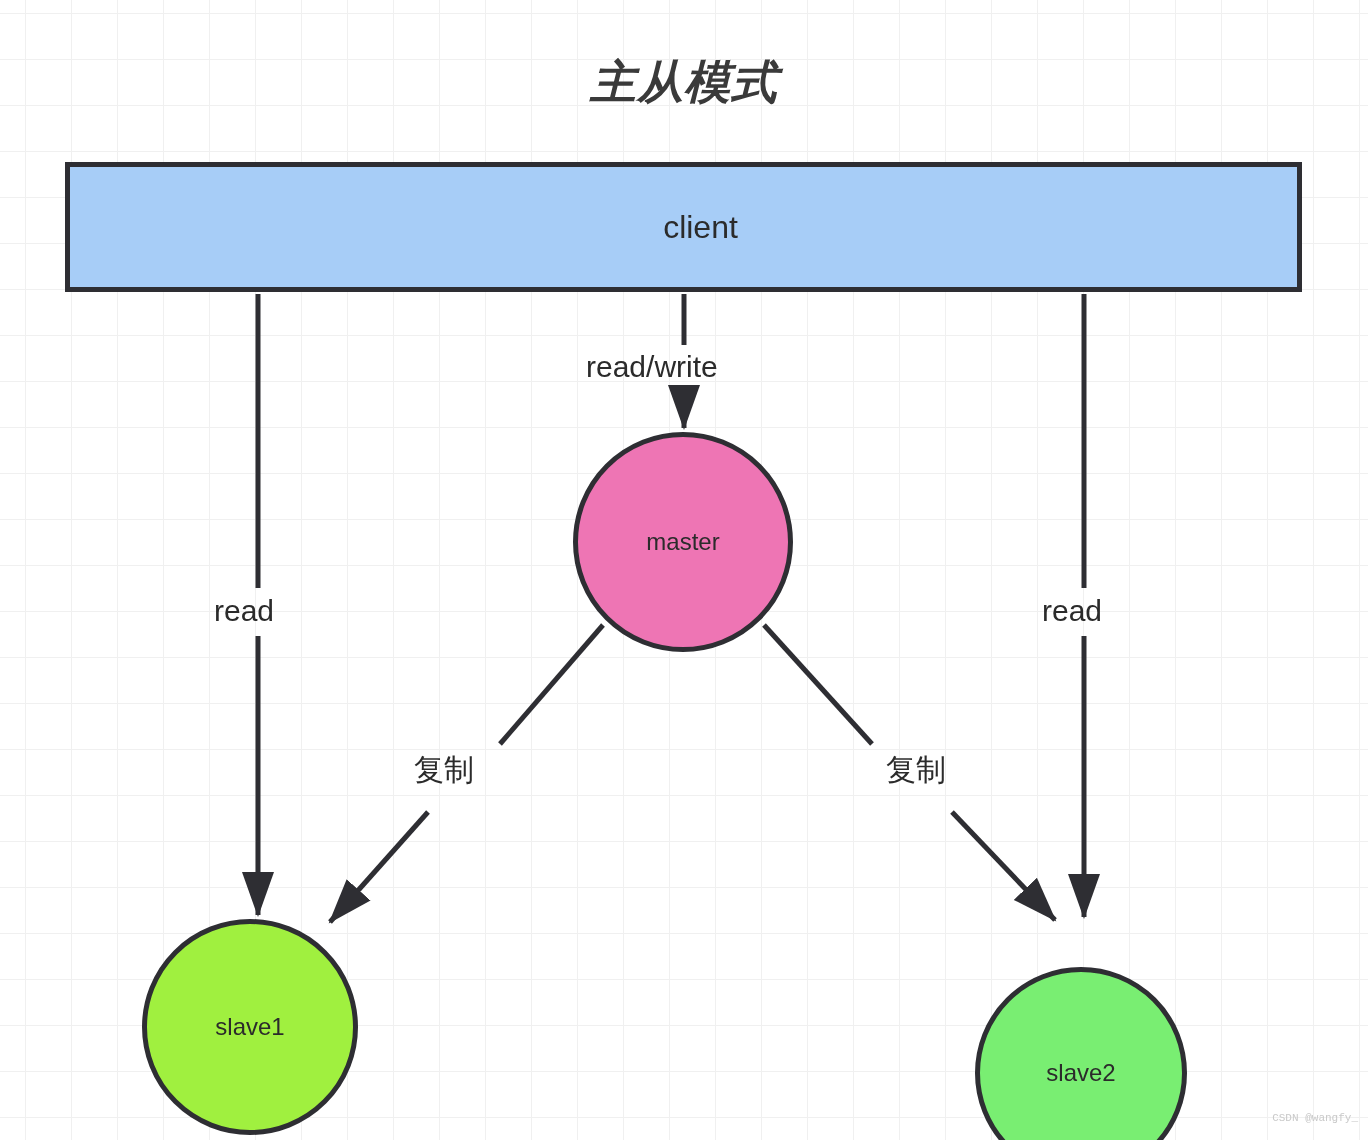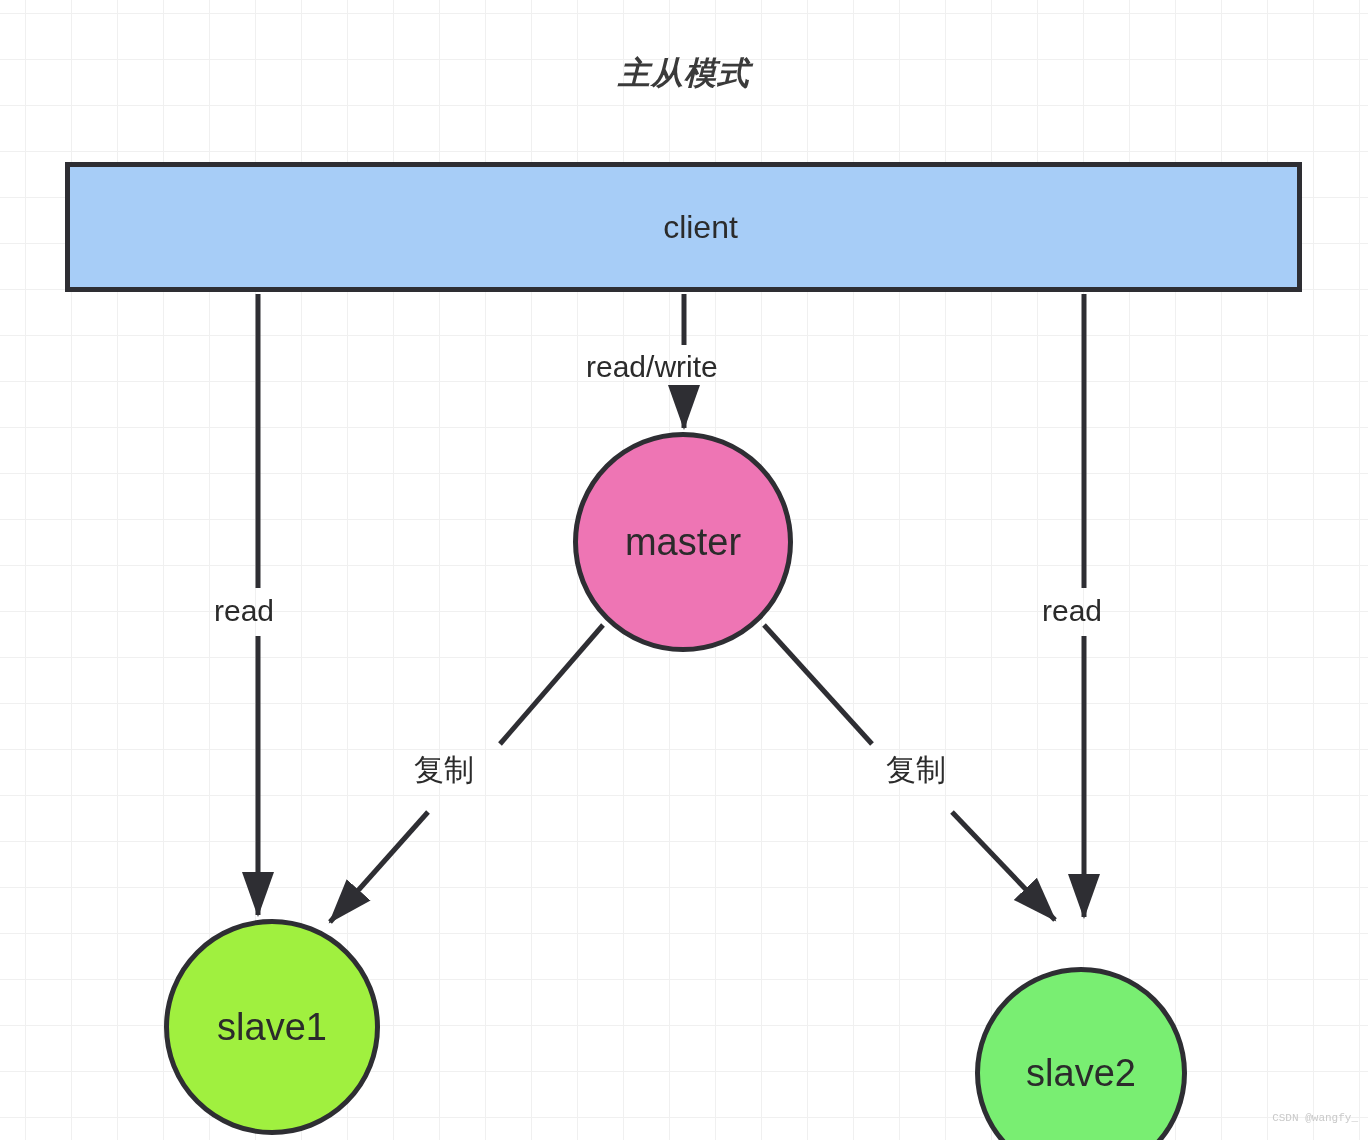--- a/index.html
+++ b/index.html
@@ -26,21 +26,21 @@
     width: 1368px;
     height: 1140px;
   }
   .diagram-title {
     position: absolute;
     left: 0;
     top: 52px;
     width: 1368px;
     text-align: center;
     font-family: "Liberation Sans", "DejaVu Sans", sans-serif;
-    font-size: 32px;
+    font-size: 46px;
     font-weight: bold;
     font-style: italic;
     color: #3a3a3a;
     letter-spacing: 1px;
   }
   .client-box {
     position: absolute;
     left: 65px;
     top: 162px;
     width: 1237px;
@@ -60,32 +60,32 @@
   .node-circle {
     position: absolute;
     box-sizing: border-box;
     border: 5px solid #2e2e33;
     border-radius: 50%;
     display: flex;
     align-items: center;
     justify-content: center;
   }
   .node-circle .node-label {
-    font-size: 38px;
+    font-size: 24px;
     color: #2b2b2b;
   }
   #node-master {
     left: 573px;
     top: 432px;
     width: 220px;
     height: 220px;
     background: #ee75b4;
   }
   #node-slave1 {
-    left: 164px;
+    left: 142px;
     top: 919px;
     width: 216px;
     height: 216px;
     background: #a0f03f;
     align-items: center;
   }
   #node-slave2 {
     left: 975px;
     top: 967px;
     width: 212px;

